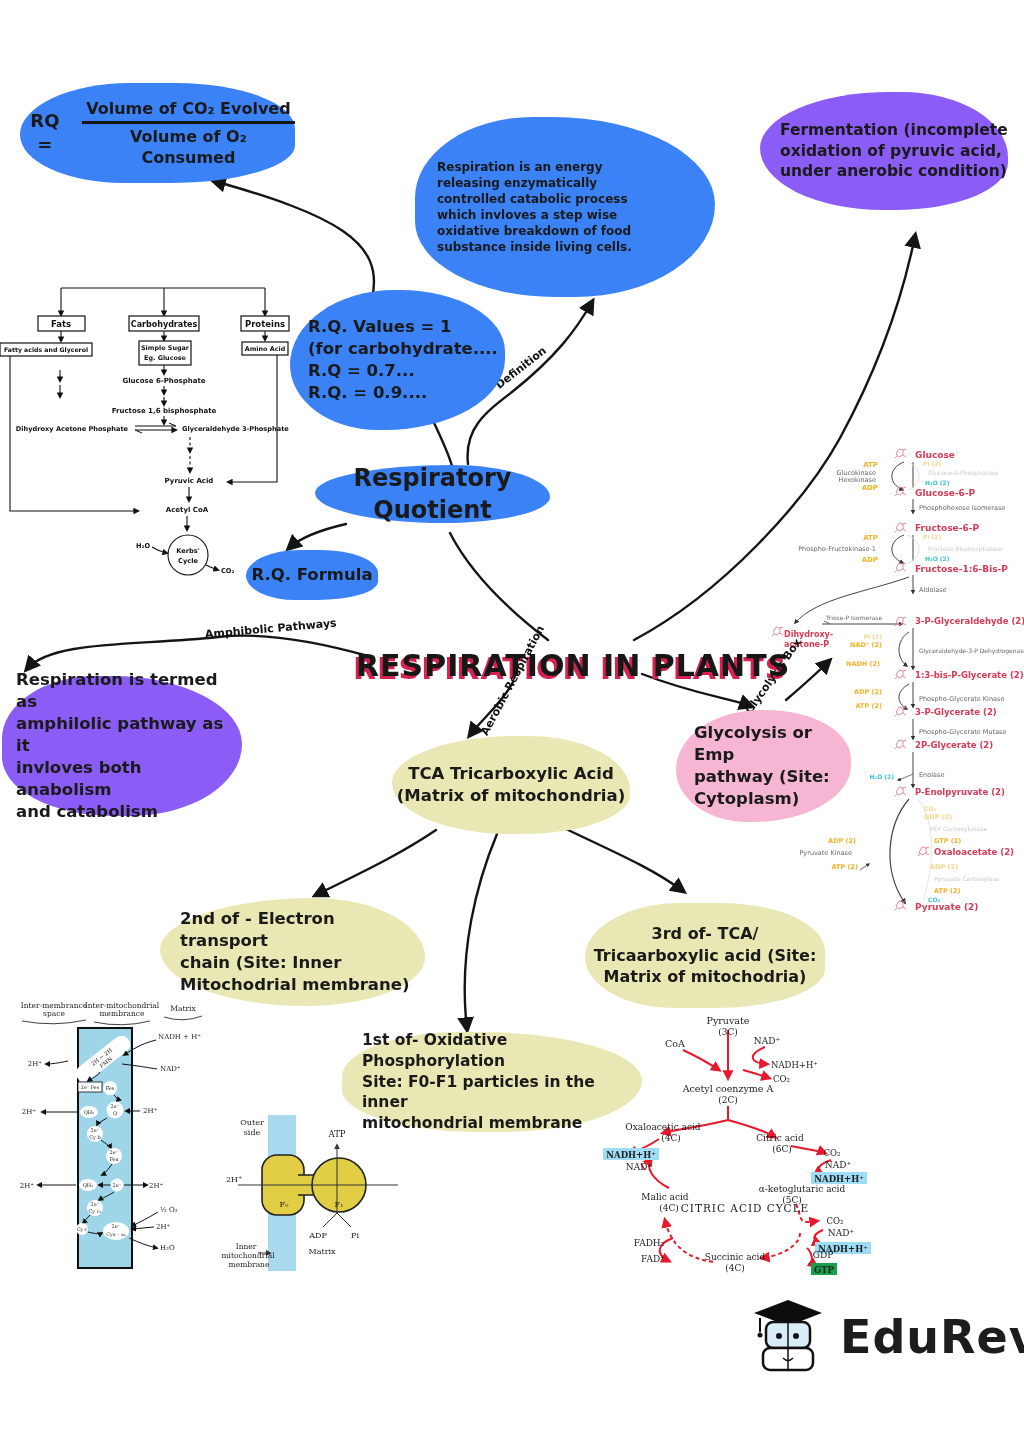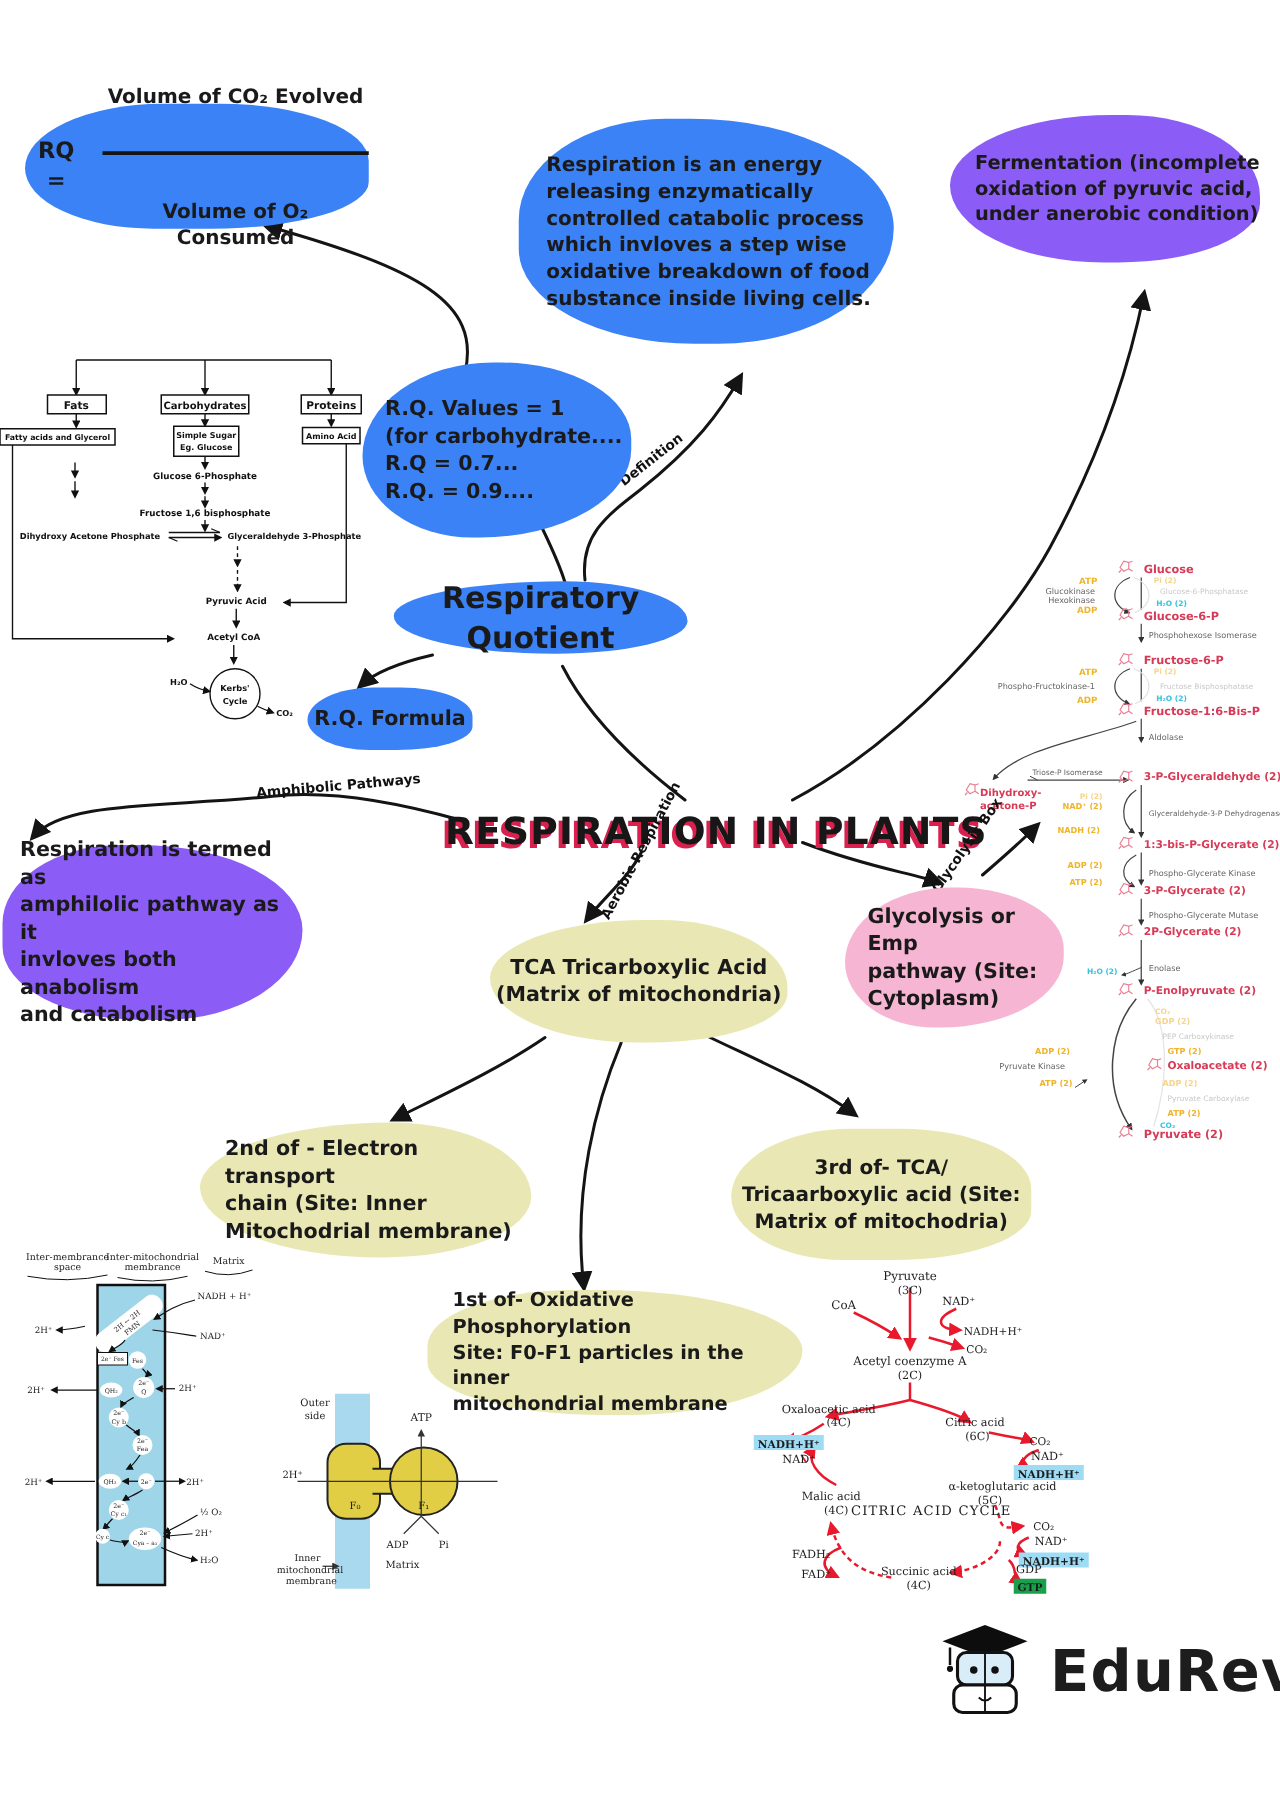--- a/index.html
+++ b/index.html
@@ -15,21 +15,21 @@
   .r1{border-radius:48% 52% 55% 45% / 62% 55% 45% 58%;}
   .r2{border-radius:42% 58% 50% 50% / 48% 52% 55% 45%;}
   .r3{border-radius:55% 45% 48% 52% / 50% 58% 42% 55%;}
   .r4{border-radius:50% 50% 58% 42% / 55% 45% 52% 48%;}
   .r5{border-radius:58% 42% 45% 55% / 48% 55% 45% 52%;}
   .main-title{position:absolute;left:356px;top:634px;font-size:30px;font-weight:bold;
       letter-spacing:1px;color:#171717;text-shadow:-3px 3px 0 #d8214f;white-space:nowrap;margin-top:14px;}
   .conn-label{position:absolute;font-size:11px;font-weight:bold;color:#111;white-space:nowrap;
       transform-origin:left center;}
   
-  .frac{display:inline-flex;flex-direction:column;align-items:center;margin-left:12px;gap:32px;}
+  .frac{display:inline-flex;flex-direction:column;align-items:center;margin-left:12px;}
   .frac .bar{width:100%;height:2.5px;background:#151515;margin:2px 0;}
   
   text{font-family:"DejaVu Sans",sans-serif;}
   .fc{font-weight:bold;fill:#111;}
   .ser{font-family:"DejaVu Serif",serif;fill:#1d1d1d;}
   .red{fill:#d63a56;font-weight:bold;}
   .gold{fill:#f0b429;font-weight:bold;}
   .goldl{fill:#f6d58d;font-weight:bold;}
   .gray{fill:#666;}
   .grayl{fill:#c9c9c9;}
@@ -425,21 +425,21 @@
 
   <div class="blob blue r1 center" style="left:20px;top:83px;width:275px;height:100px;font-size:16px">
     <span style="font-size:18px">RQ =</span>
     <span class="frac">
       <span>Volume of CO₂ Evolved</span>
       <span class="bar"></span>
       <span>Volume of O₂ Consumed</span>
     </span>
   </div>
 
-  <div class="blob blue r2" style="left:415px;top:95px;width:300px;height:180px;font-size:16px;padding-left:22px">
+  <div class="blob blue r2" style="left:415px;top:117px;width:300px;height:180px;font-size:12px;padding-left:22px">
     <span>Respiration is an energy
 releasing enzymatically
 controlled catabolic process
 which invloves a step wise
 oxidative breakdown of food
 substance inside living cells.</span>
   </div>
 
   <div class="blob green r3" style="left:760px;top:92px;width:248px;height:118px;font-size:15.5px;padding-left:20px">
     <span>Fermentation (incomplete

